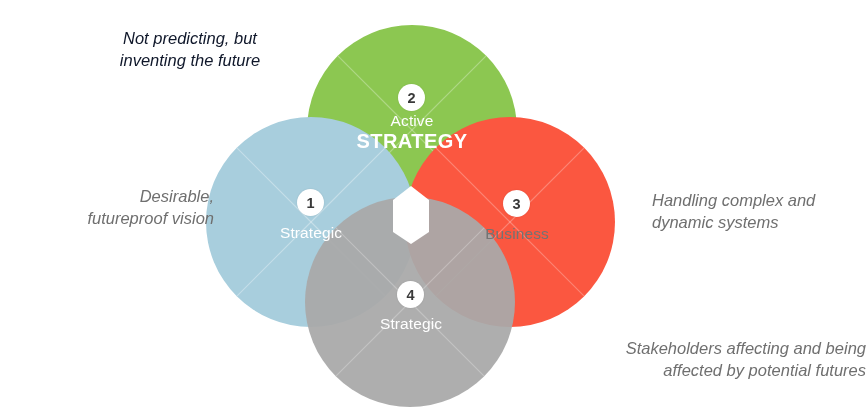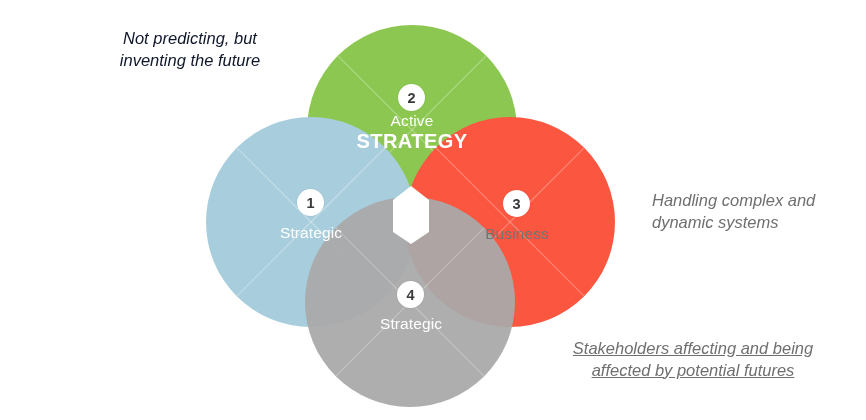--- a/index.html
+++ b/index.html
@@ -58,21 +58,21 @@
     position:absolute;
     font-style:italic;
     font-size:16.5px;
     line-height:1.32;
     color:#6f6f6f;
     white-space:pre-line;
   }
   .cap-topleft   {left:70px;  top:28px;  width:240px; text-align:center;}
   .cap-left      {left:8px;   top:186px; width:206px; text-align:right;}
   .cap-right     {left:652px; top:190px; width:232px; text-align:left;}
-  .cap-bottom    {left:520px; top:338px; width:346px; text-align:center;text-decoration:underline;}
+  .cap-bottom    {left:520px; top:338px; width:346px; text-align:right;}
 </style>
 </head>
 <body style="background: rgb(255, 255, 255);">
 
 <div id="stage">
 
   <svg class="venn" viewBox="0 0 866 420">
     <defs>
 
       <clipPath id="clipGreen">
@@ -151,20 +151,22 @@
   </div>
 
   <div class="badge" style="left: 397px; top: 281px; background: rgb(255, 255, 255); color: rgb(58, 58, 58);">4</div>
   <div class="lobe-text" style="left: 311px; top: 315px; color: rgb(255, 255, 255);">
     <span class="thin">Strategic</span>
   </div>
 
   <div class="caption cap-topleft" style="color: #0f172a;">Not predicting, but
 inventing the future</div>
 
+  <div class="caption cap-left" style="color: rgb(111, 111, 111);">Desirable,
+futureproof vision</div>
 
   <div class="caption cap-right" style="color: rgb(111, 111, 111);">Handling complex and
 dynamic systems</div>
 
   <div class="caption cap-bottom" style="color: rgb(111, 111, 111);">Stakeholders affecting and being
 affected by potential futures</div>
 
 </div>
 
 </body></html>

